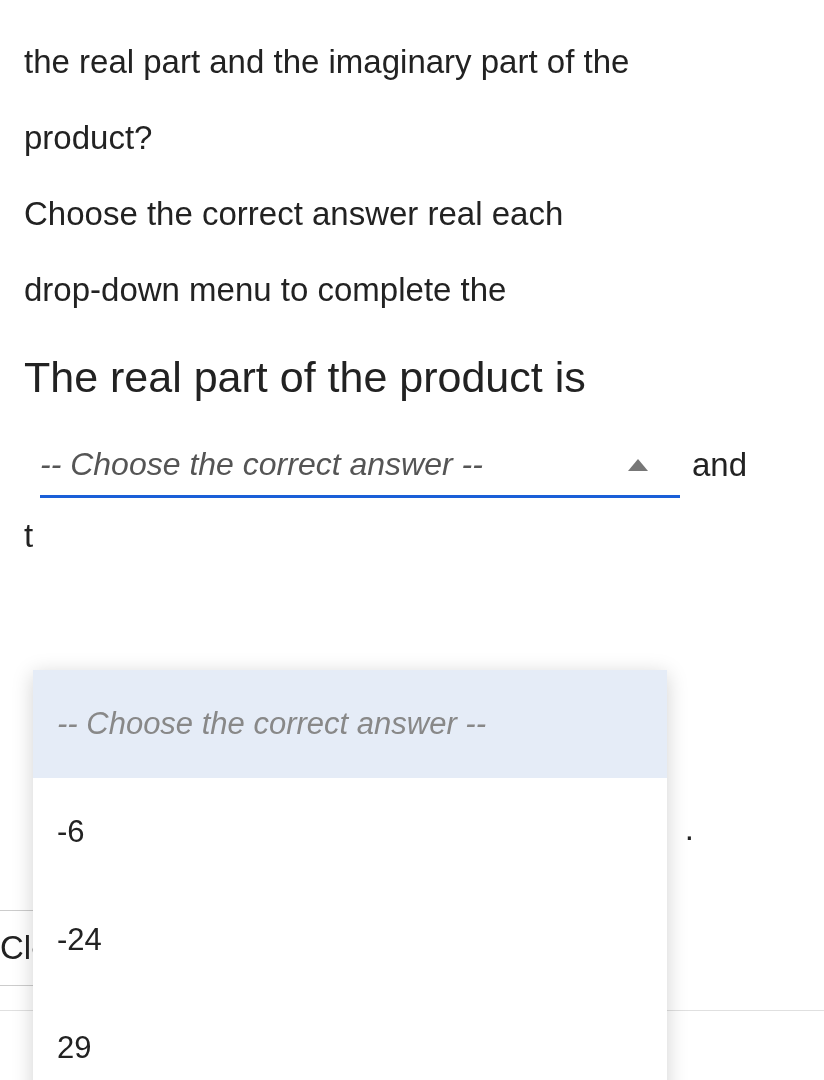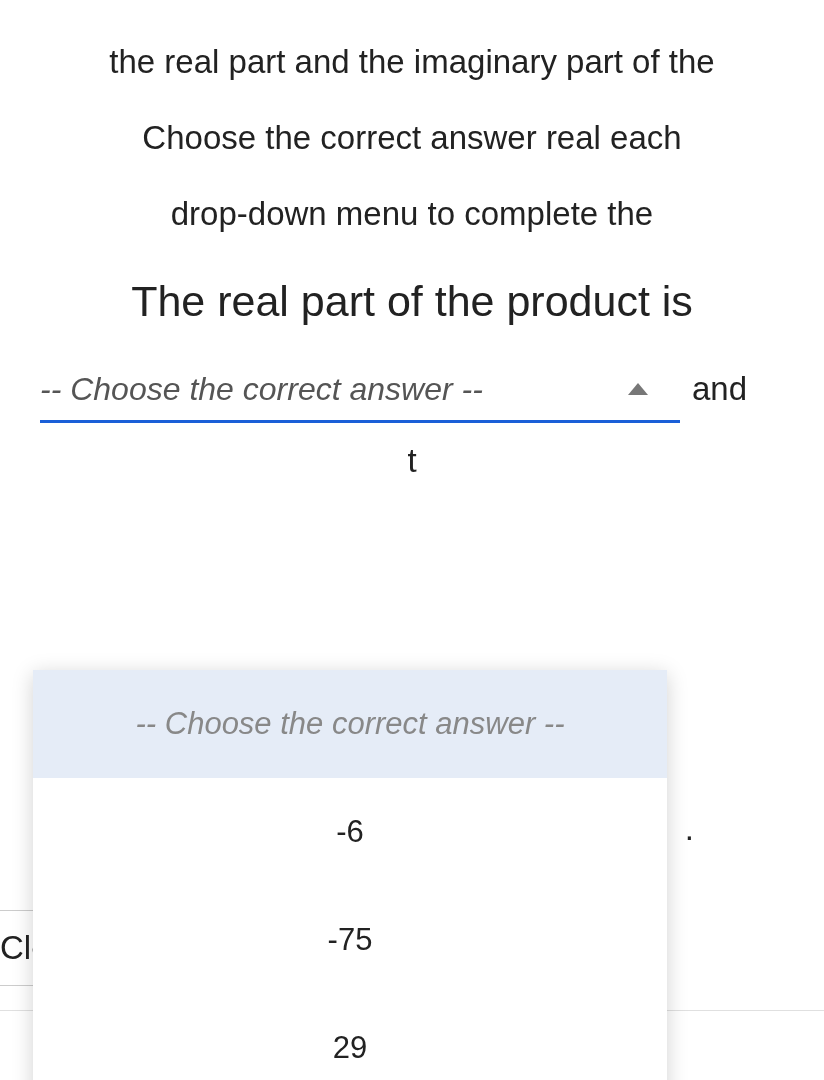--- a/index.html
+++ b/index.html
@@ -1,19 +1,18 @@
 <!DOCTYPE html>
 <html><head>
   <meta charset="utf-8">
   <style>
     * {
       margin: 0;
       padding: 0;
       box-sizing: border-box;
-      text-align: center;
     }
     body {
       font-family: Arial, Helvetica, sans-serif;
       background: #ffffff;
       width: 824px;
       height: 1080px;
       overflow: hidden;
       position: relative;
     }
     .content {
@@ -127,40 +126,41 @@
       top: 1010px;
       height: 1px;
       background: #e0e0e0;
     }
   </style>
 </head>
 <body>
 
 <div class="content">
   <p class="question-line">the real part and the imaginary part of the</p>
+  <p class="question-line">product?</p>
   <p class="question-line">Choose the correct answer real each</p>
   <p class="question-line">drop-down menu to complete the</p>
   <p class="statement-line">The real part of the product is</p>
 
   <div class="answer-row">
     <div class="dropdown-trigger">
       <span class="dropdown-placeholder">-- Choose the correct answer --</span>
       <span class="chevron-up"></span>
     </div>
     <span class="after-text">and</span>
   </div>
   <div class="dropdown-underline"></div>
 
   <p class="below-row">t</p>
 </div>
 
 <div class="dropdown-menu">
   <div class="dropdown-option selected">-- Choose the correct answer --</div>
   <div class="dropdown-option value">-6</div>
-  <div class="dropdown-option value">-75</div>
+  <div class="dropdown-option value">-24</div>
   <div class="dropdown-option value">29</div>
 </div>
 
 <span class="period-dot">.</span>
 
 <div class="button-partial">Cle</div>
 
 <div class="bottom-divider"></div>
 
 </body></html>

